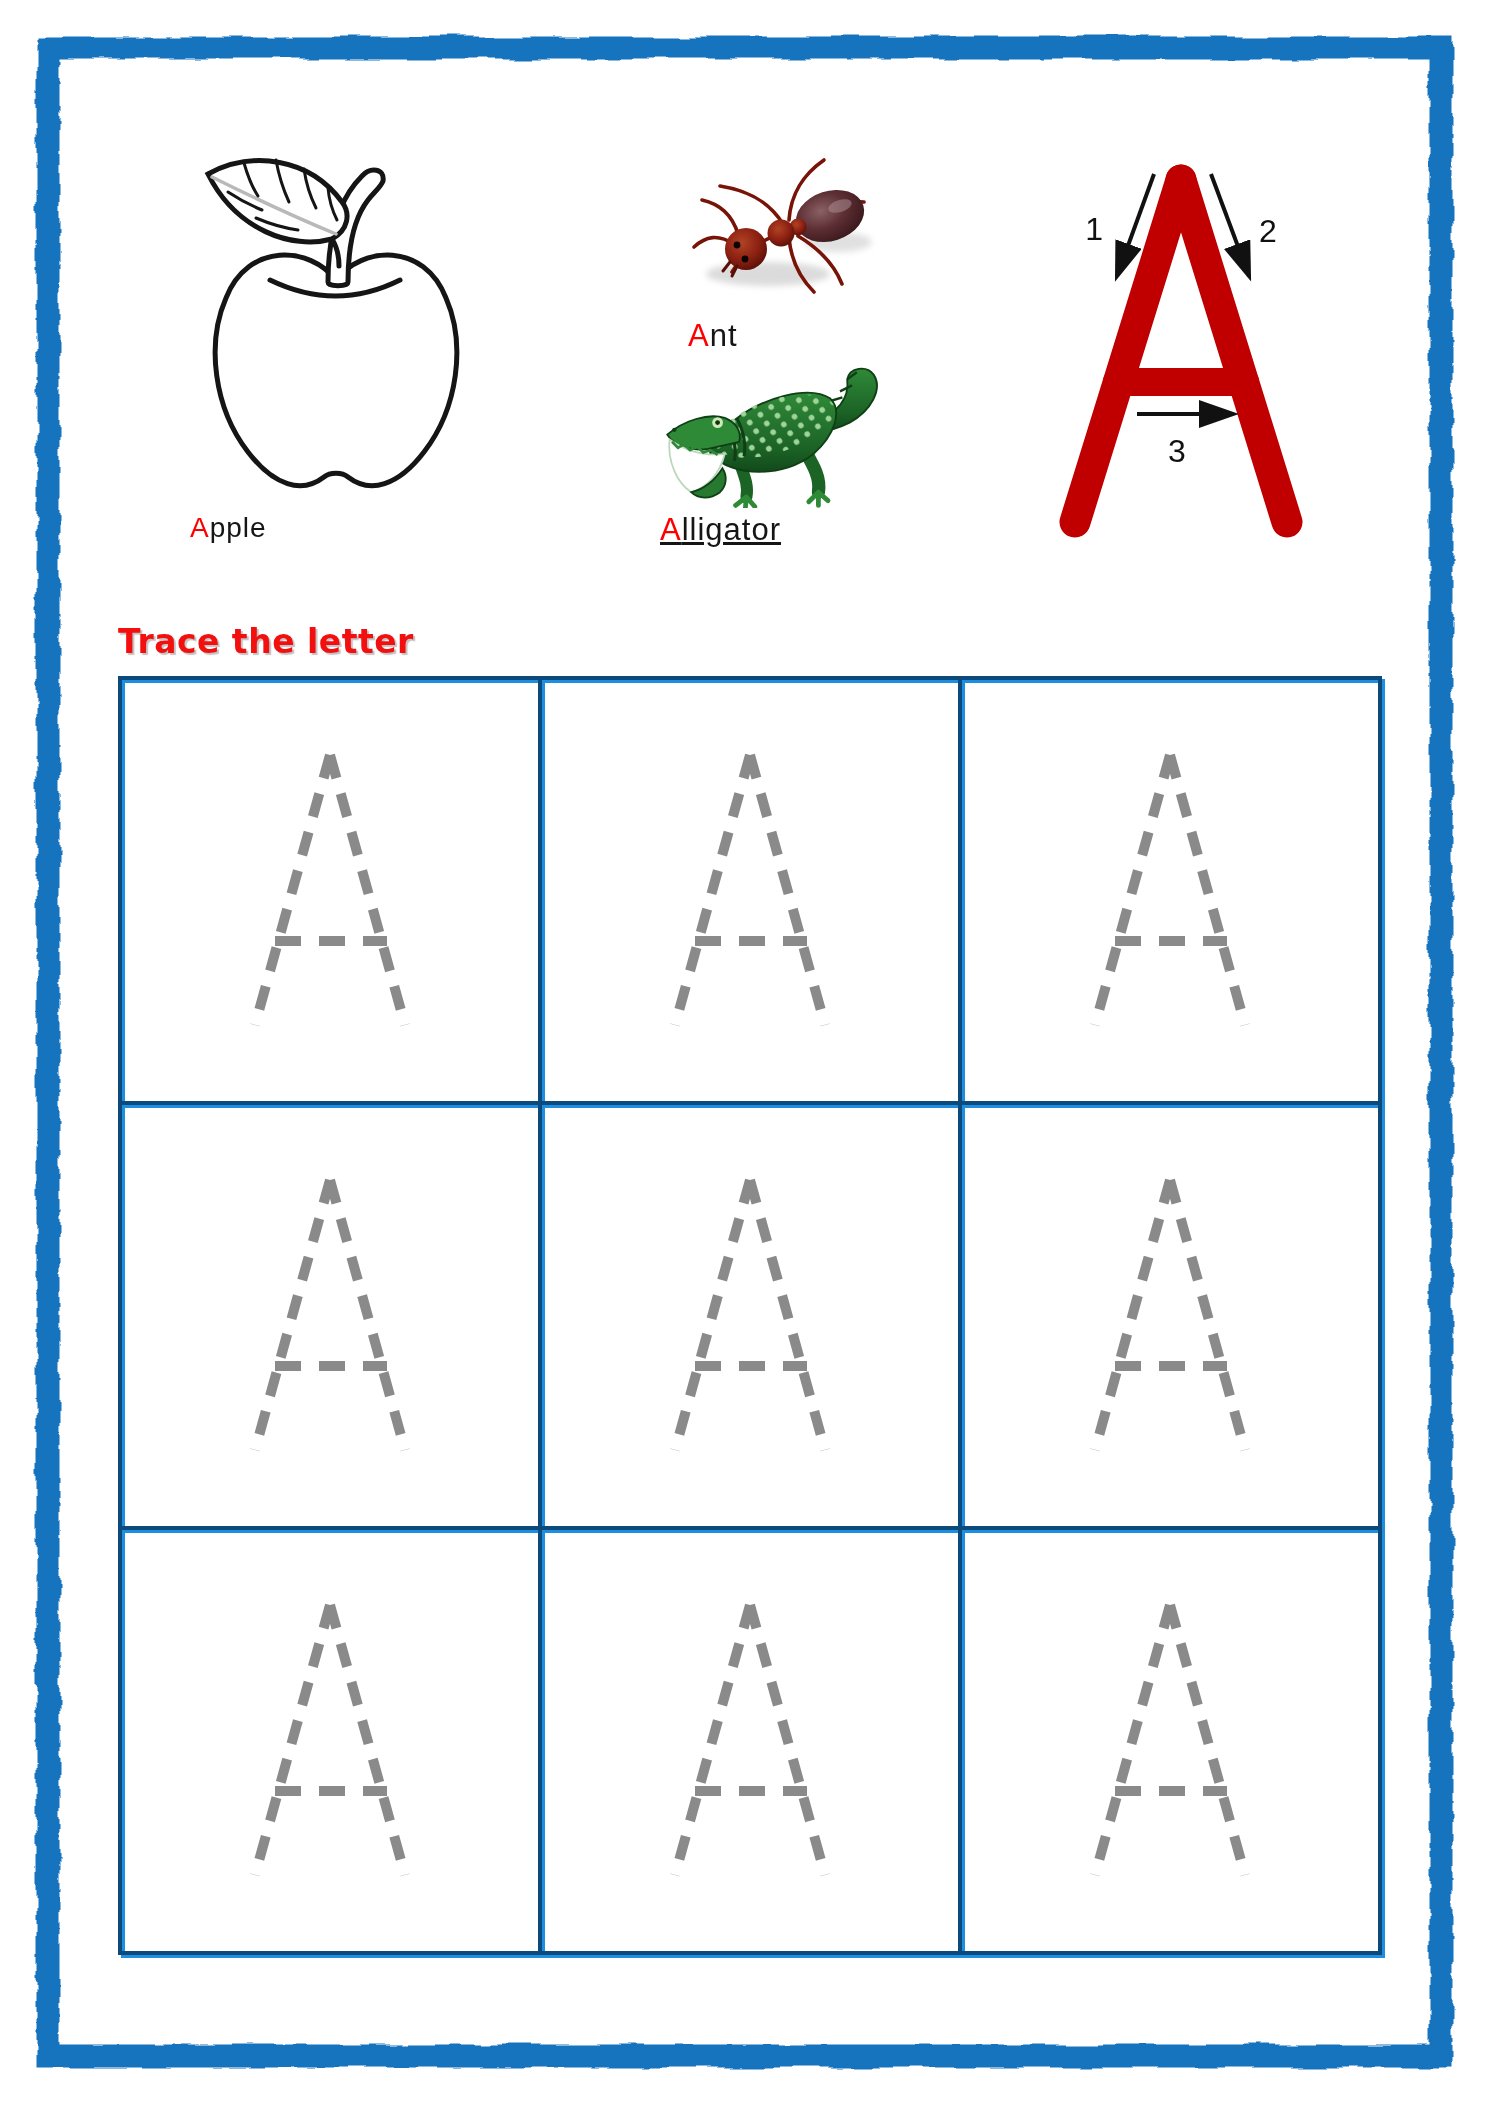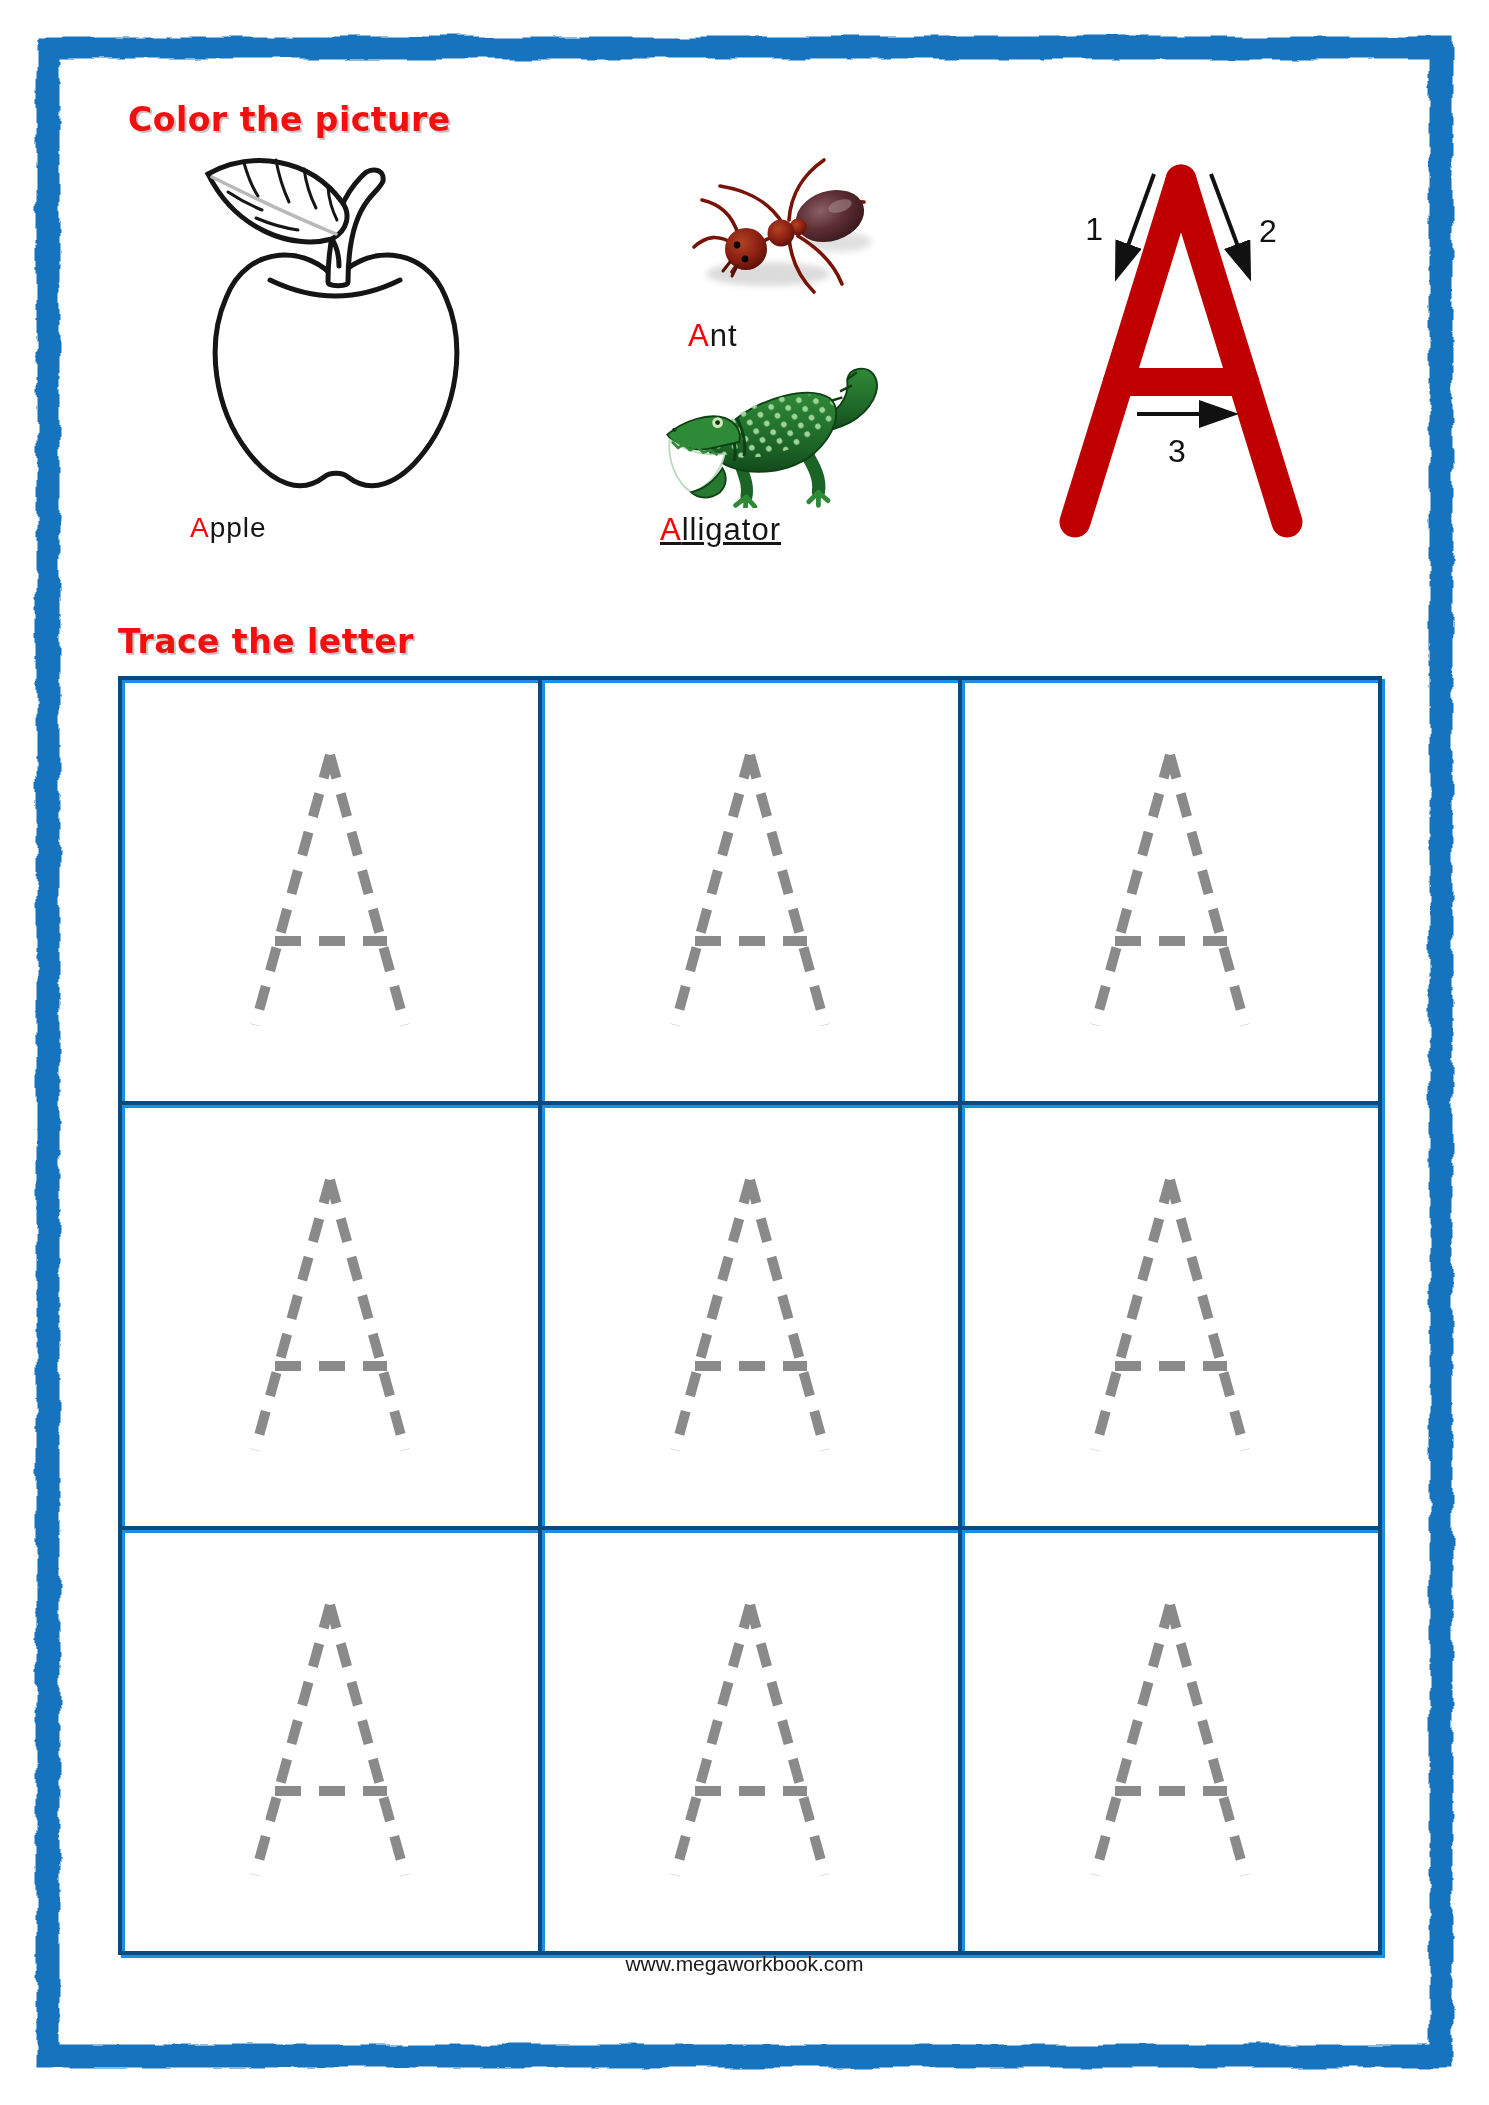--- a/index.html
+++ b/index.html
@@ -40,21 +40,20 @@
   <svg class="frame-svg" width="1489" height="2105" viewBox="0 0 1489 2105">
     <defs>
       <filter id="rough" x="-5%" y="-5%" width="110%" height="110%">
         <feTurbulence type="fractalNoise" baseFrequency="0.018 0.045" numOctaves="3" seed="11" result="n"></feTurbulence>
         <feDisplacementMap in="SourceGraphic" in2="n" scale="9"></feDisplacementMap>
       </filter>
     </defs>
     <rect x="48" y="48" width="1393" height="2008" fill="none" stroke="#1273bd" stroke-width="23" filter="url(#rough)"></rect>
   </svg>
 
-  <div class="heading" id="heading-color">Color the picture</div>
 
   <svg class="art" id="apple-art" width="292" height="348" viewBox="0 0 292 348">
     <g fill="none" stroke="#151515" stroke-width="5" stroke-linecap="round">
 
       <path fill="#ffffff" d="M146,130 C120,96 58,92 36,148 C16,194 24,258 58,302
                C84,336 112,344 134,327 C140,322 152,322 158,327
                C180,344 208,336 234,302 C268,258 276,194 256,148
                C234,92 172,96 146,130 Z"></path>
 
       <path d="M80,130 Q146,162 210,130"></path>
@@ -244,15 +243,14 @@
       <td><svg width="210" height="296" viewBox="0 0 210 296">
               <use href="#dashedA"></use>
             </svg></td>
       <td><svg width="210" height="296" viewBox="0 0 210 296">
               <use href="#dashedA"></use>
             </svg></td>
     </tr>
   </tbody>
     </table>
 
-  <div class="footer">www.megaworkbook.com</div>
 
 </div>
 
 </body></html>

